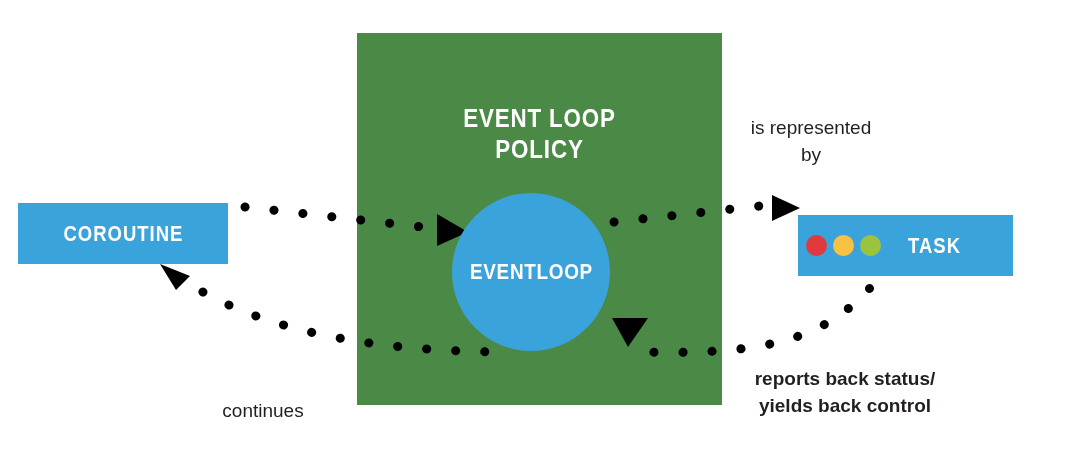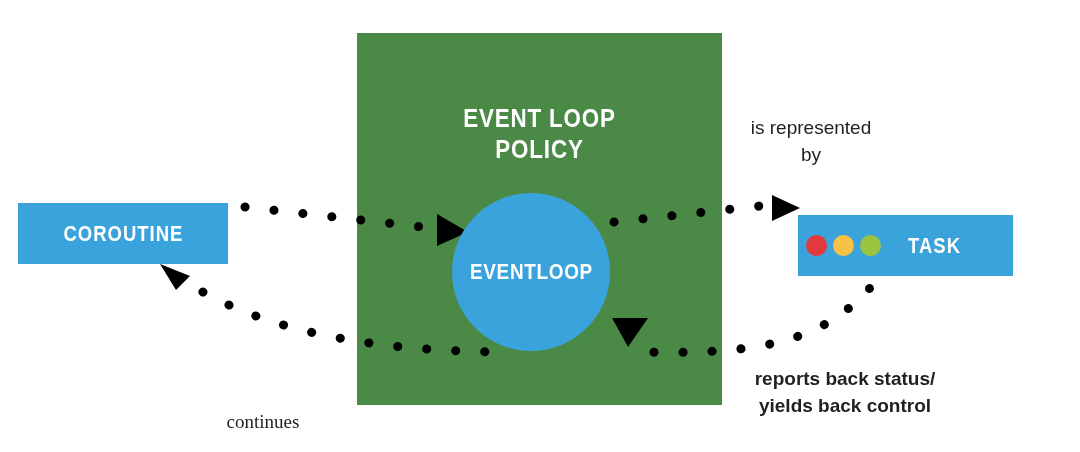--- a/index.html
+++ b/index.html
@@ -114,21 +114,21 @@
   .edge-caption {
     position: absolute;
     color: #231f20;
     font-size: 19px;
     line-height: 27px;
     text-align: center;
     white-space: pre-line;
   }
   #caption-scheduled { left: 180px; top: 114px; width: 200px; }
   #caption-represented { left: 706px; top: 114px; width: 210px; }
-  #caption-continues { left: 163px; top: 408px; width: 200px; font-family: Liberation Serif, serif; }
+  #caption-continues { left: 163px; top: 397px; width: 200px; }
   #caption-reports { left: 715px; top: 365px; width: 260px; font-weight: bold; }
 </style>
 </head>
 <body>
 
 <div id="stage">
 
   <div id="policy-box"></div>
   <div id="policy-title">EVENT LOOP
 POLICY</div>

